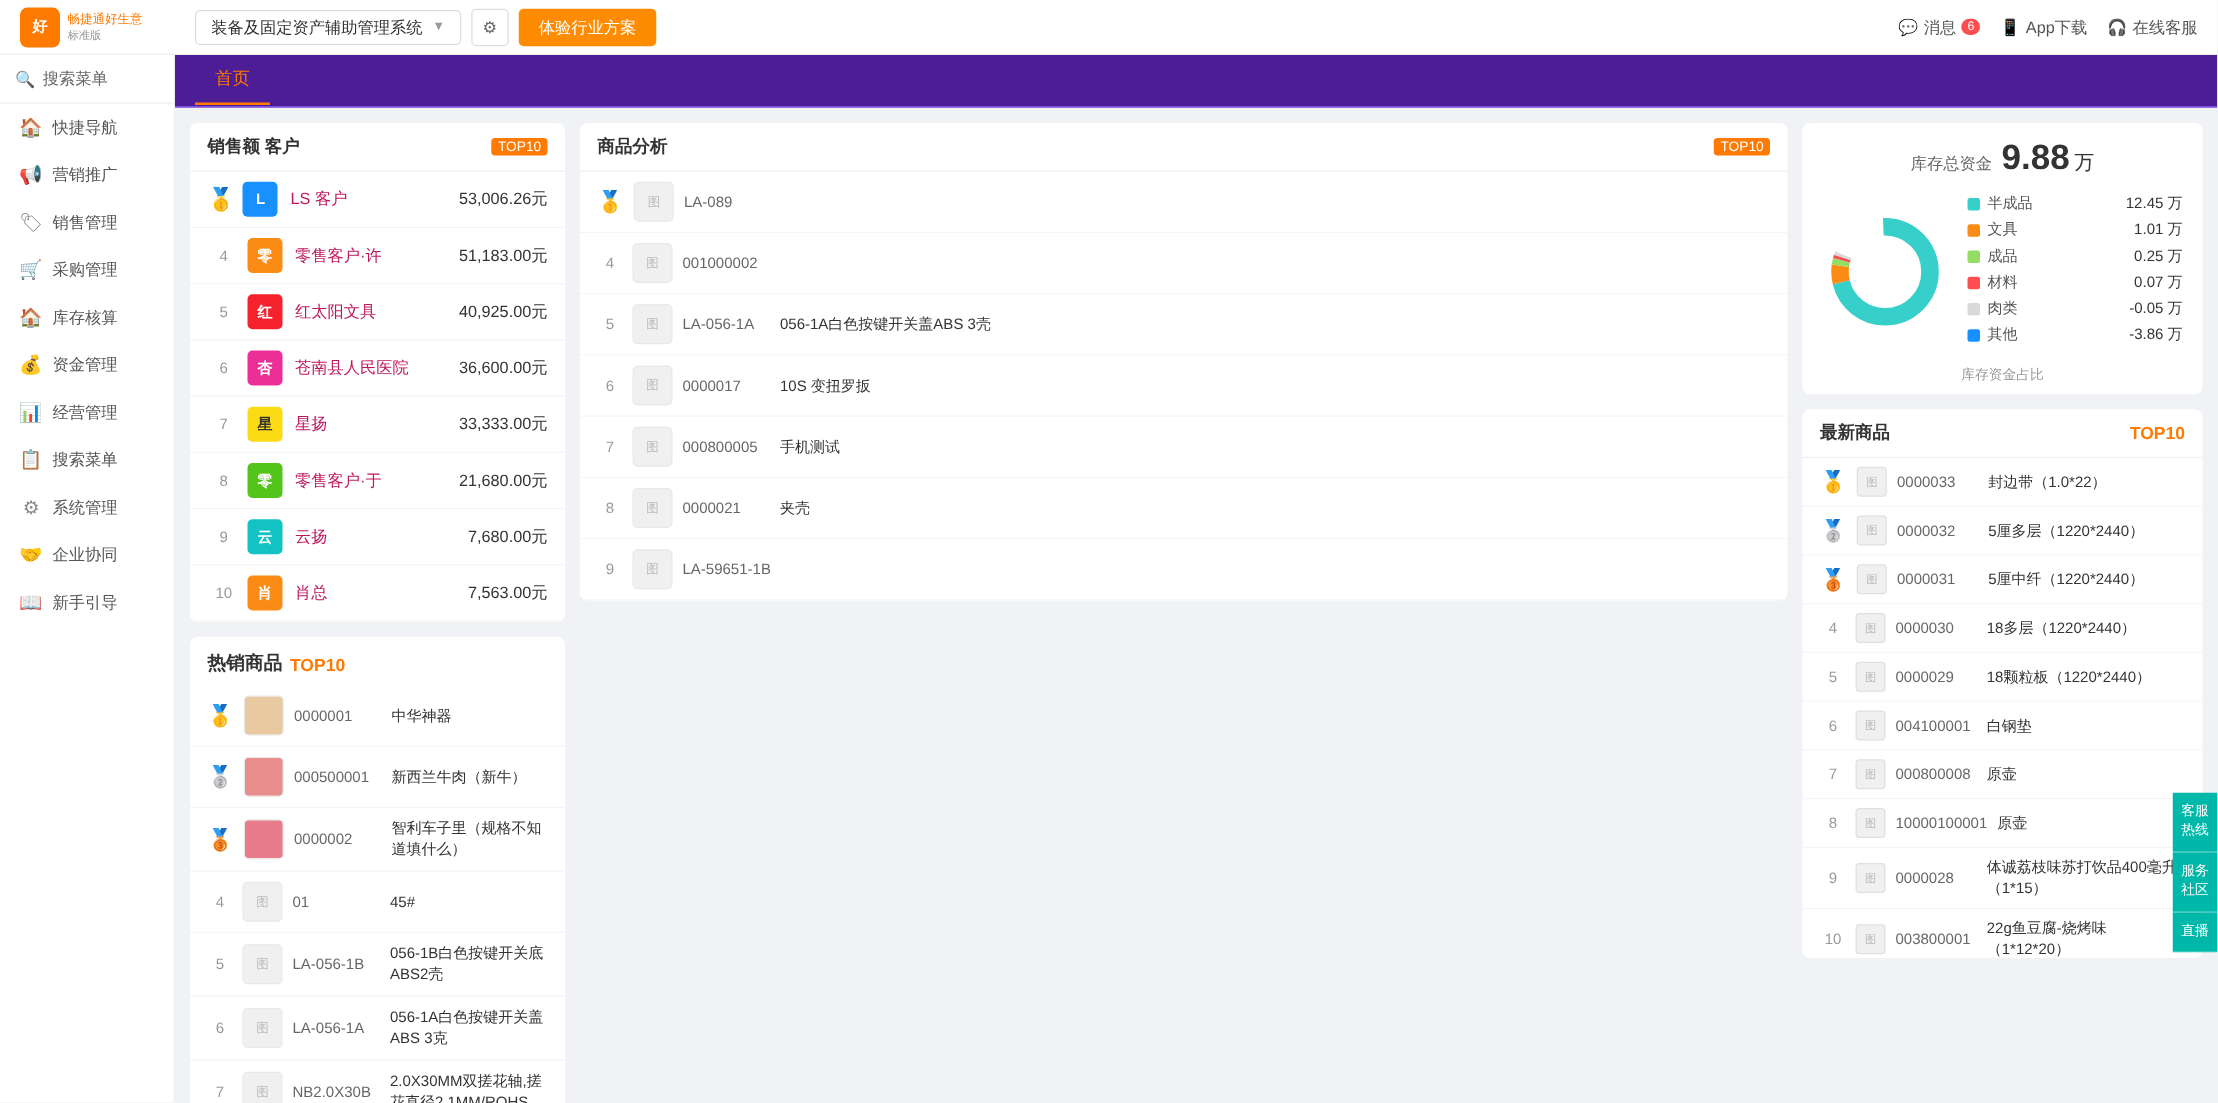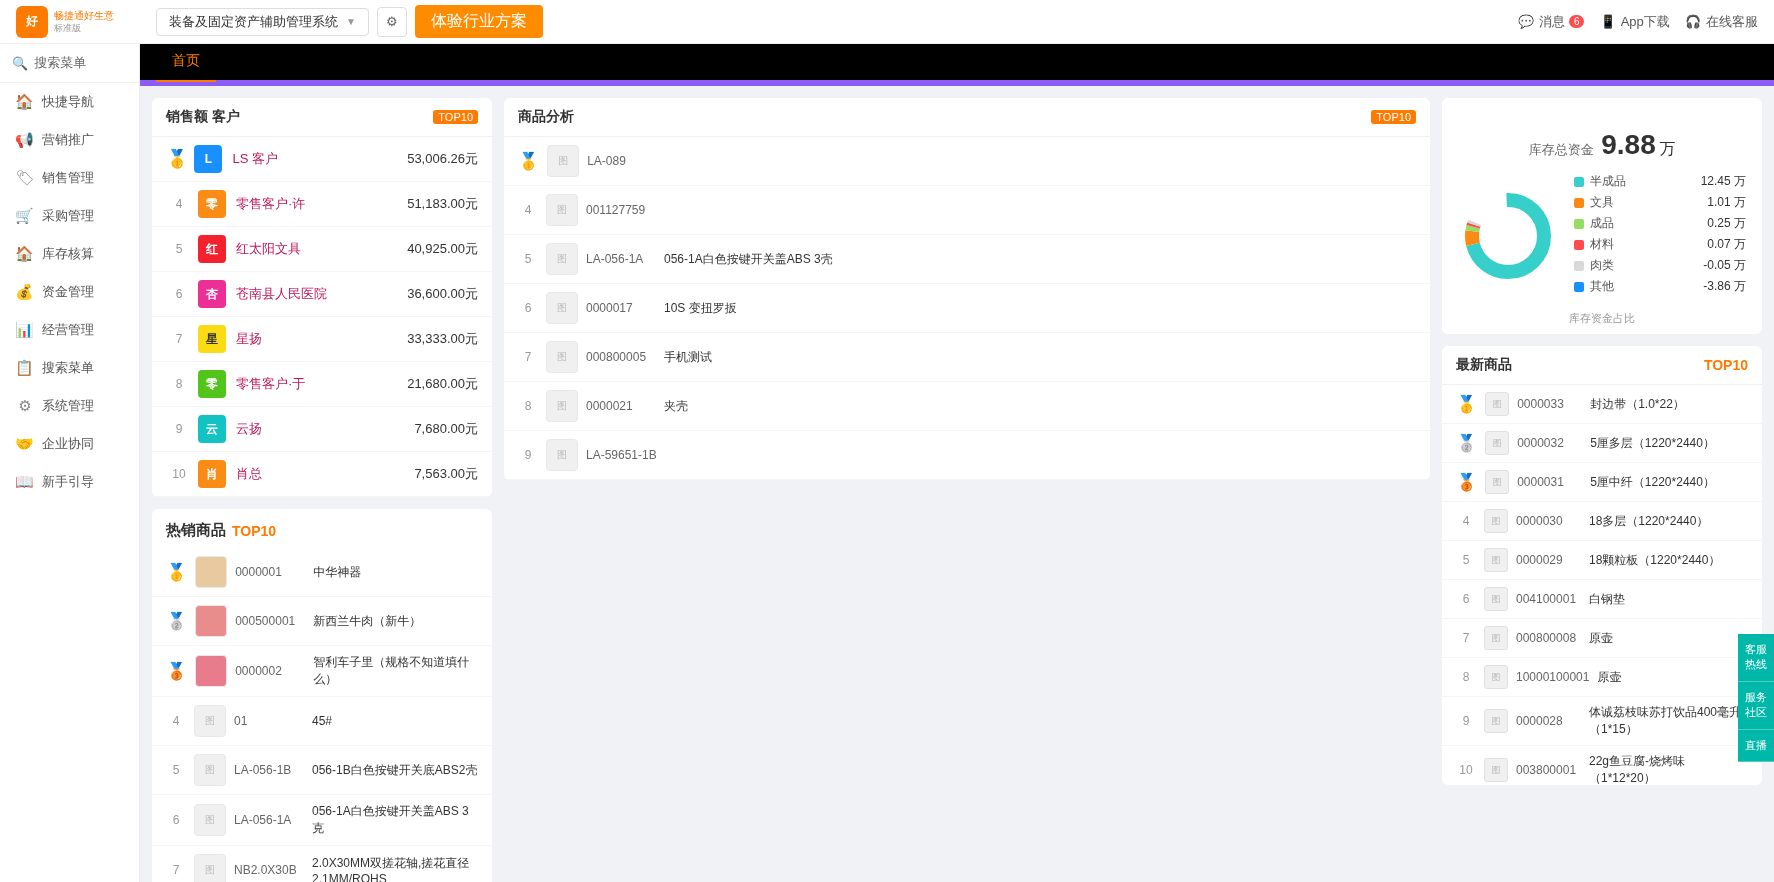--- a/index.html
+++ b/index.html
@@ -4,67 +4,67 @@
   <style>
     * { box-sizing: border-box; margin: 0; padding: 0; }
     body { font-family: 'Microsoft YaHei', 'PingFang SC', sans-serif; font-size: 13px; background: #f5f5f5; overflow: hidden; }
 
     
     .app-wrapper { display: flex; flex-direction: column; height: 882px; width: 1774px; }
     .top-bar { height: 44px; background: #fff; display: flex; align-items: center; padding: 0 16px; border-bottom: 1px solid #eee; flex-shrink: 0; }
     .main-area { display: flex; flex: 1; overflow: hidden; }
     .sidebar { width: 140px; background: #fff; flex-shrink: 0; overflow-y: auto; border-right: 1px solid #eee; }
     .content-area { flex: 1; display: flex; flex-direction: column; overflow: hidden; }
-    .nav-tab-bar { height: 42px; background: #000000; display: flex; align-items: center; padding: 0 16px; border-bottom: 6px solid #8b5cf6; flex-shrink: 0; }
+    .nav-tab-bar { height: 42px; background: #4c1d95; display: flex; align-items: flex-start; padding: 0 16px; border-bottom: 1px solid #8b5cf6; flex-shrink: 0; }
     .page-content { flex: 1; overflow-y: auto; background: #f0f2f5; padding: 12px; display: flex; gap: 12px; }
 
     
     .logo-area { display: flex; align-items: center; gap: 6px; width: 140px; }
     .logo-icon { width: 32px; height: 32px; background: #ff7a00; border-radius: 6px; display: flex; align-items: center; justify-content: center; color: #fff; font-size: 12px; font-weight: bold; }
     .logo-text { font-size: 10px; color: #ff7a00; line-height: 1.3; }
     .logo-badge { font-size: 9px; color: #999; }
     .system-selector { display: flex; align-items: center; gap: 8px; border: 1px solid #ddd; border-radius: 4px; padding: 4px 12px; color: #333; cursor: pointer; font-size: 13px; }
     .system-selector .arrow { color: #999; font-size: 10px; }
     .gear-btn { width: 30px; height: 30px; border: 1px solid #ddd; border-radius: 4px; display: flex; align-items: center; justify-content: center; cursor: pointer; color: #666; margin-left: 8px; }
-    .trial-btn { background: #ff8c00; color: #fff; border: none; border-radius: 4px; padding: 6px 16px; cursor: pointer; font-size: 16px; margin-left: 8px; }
+    .trial-btn { background: #ff8c00; color: #fff; border: none; border-radius: 4px; padding: 6px 16px; cursor: pointer; font-size: 13px; margin-left: 8px; }
     .top-right { margin-left: auto; display: flex; align-items: center; gap: 16px; color: #555; font-size: 13px; }
     .top-right-item { display: flex; align-items: center; gap: 4px; cursor: pointer; }
     .badge { background: #ff4d4f; color: #fff; border-radius: 8px; font-size: 10px; padding: 1px 5px; }
 
     
     .sidebar-search { padding: 10px 12px; border-bottom: 1px solid #f0f0f0; display: flex; align-items: center; gap: 6px; color: #666; cursor: pointer; }
     .sidebar-item { padding: 10px 16px; display: flex; align-items: center; gap: 8px; cursor: pointer; color: #555; font-size: 13px; }
     .sidebar-icon { width: 18px; height: 18px; display: flex; align-items: center; justify-content: center; color: #888; font-size: 15px; }
 
     
     .nav-tab { padding: 10px 16px; font-size: 14px; color: #333; cursor: pointer; border-bottom: 2px solid transparent; }
     .nav-tab.active { color: #ff7a00; border-bottom: 2px solid #ff7a00; }
 
     
-    .col-left { width: 340px; flex-shrink: 0; }
+    .col-left { width: 300px; flex-shrink: 0; }
     .col-mid { flex: 1; }
     .col-right { width: 320px; flex-shrink: 0; }
 
     
     .card { background: #fff; border-radius: 6px; margin-bottom: 12px; overflow: hidden; }
 
     
     .list-item { display: flex; align-items: center; padding: 8px 14px; border-bottom: 1px solid #f5f5f5; }
     .list-avatar { width: 28px; height: 28px; border-radius: 4px; display: flex; align-items: center; justify-content: center; color: #fff; font-size: 12px; font-weight: bold; margin-right: 10px; flex-shrink: 0; }
     .list-name { flex: 1; color: #be185d; font-size: 13px; }
     .list-value { color: #333; font-size: 13px; font-weight: 500; }
 
     
     .product-item { display: flex; align-items: center; padding: 8px 14px; border-bottom: 1px solid #f5f5f5; gap: 8px; }
     .product-img { width: 32px; height: 32px; border-radius: 4px; background: #f0f0f0; border: 1px solid #e8e8e8; flex-shrink: 0; display: flex; align-items: center; justify-content: center; color: #bbb; font-size: 10px; overflow: hidden; }
     .product-code { color: #666; font-size: 12px; min-width: 70px; }
     .product-name { color: #333; font-size: 12px; flex: 1; }
 
     
-    .inventory-total { text-align: center; padding: 12px 0 4px; margin-top: 19px; }
+    .inventory-total { text-align: center; padding: 12px 0 4px; }
     .inventory-total .label { color: #666; font-size: 13px; }
     .inventory-total .amount { font-size: 28px; font-weight: bold; color: #333; }
     .inventory-total .unit { font-size: 16px; color: #333; }
     .chart-area { display: flex; align-items: center; padding: 8px 16px 12px; gap: 16px; }
     .donut-chart { position: relative; width: 100px; height: 100px; flex-shrink: 0; }
     .legend-area { flex: 1; }
     .legend-item { display: flex; align-items: center; gap: 6px; margin-bottom: 4px; font-size: 12px; }
     .legend-dot { width: 10px; height: 10px; border-radius: 2px; flex-shrink: 0; }
     .legend-name { color: #555; flex: 1; }
     .legend-value { color: #333; font-weight: 500; min-width: 50px; text-align: right; }
@@ -321,21 +321,21 @@
             </div>
             <div class="scrollable">
               <div class="product-item">
                 <span class="medal-1" style="font-size:17px;">🥇</span>
                 <div class="product-img">图</div>
                 <span class="product-code">LA-089</span>
               </div>
               <div class="product-item">
                 <span style="font-size:12px;color:#999;width:20px;text-align:center;">4</span>
                 <div class="product-img">图</div>
-                <span class="product-code">001127759</span>
+                <span class="product-code">001000002</span>
               </div>
               <div class="product-item">
                 <span style="font-size:12px;color:#999;width:20px;text-align:center;">5</span>
                 <div class="product-img">图</div>
                 <span class="product-code">LA-056-1A</span>
                 <span class="product-name">056-1A白色按键开关盖ABS 3壳</span>
               </div>
               <div class="product-item">
                 <span style="font-size:12px;color:#999;width:20px;text-align:center;">6</span>
                 <div class="product-img">图</div>

